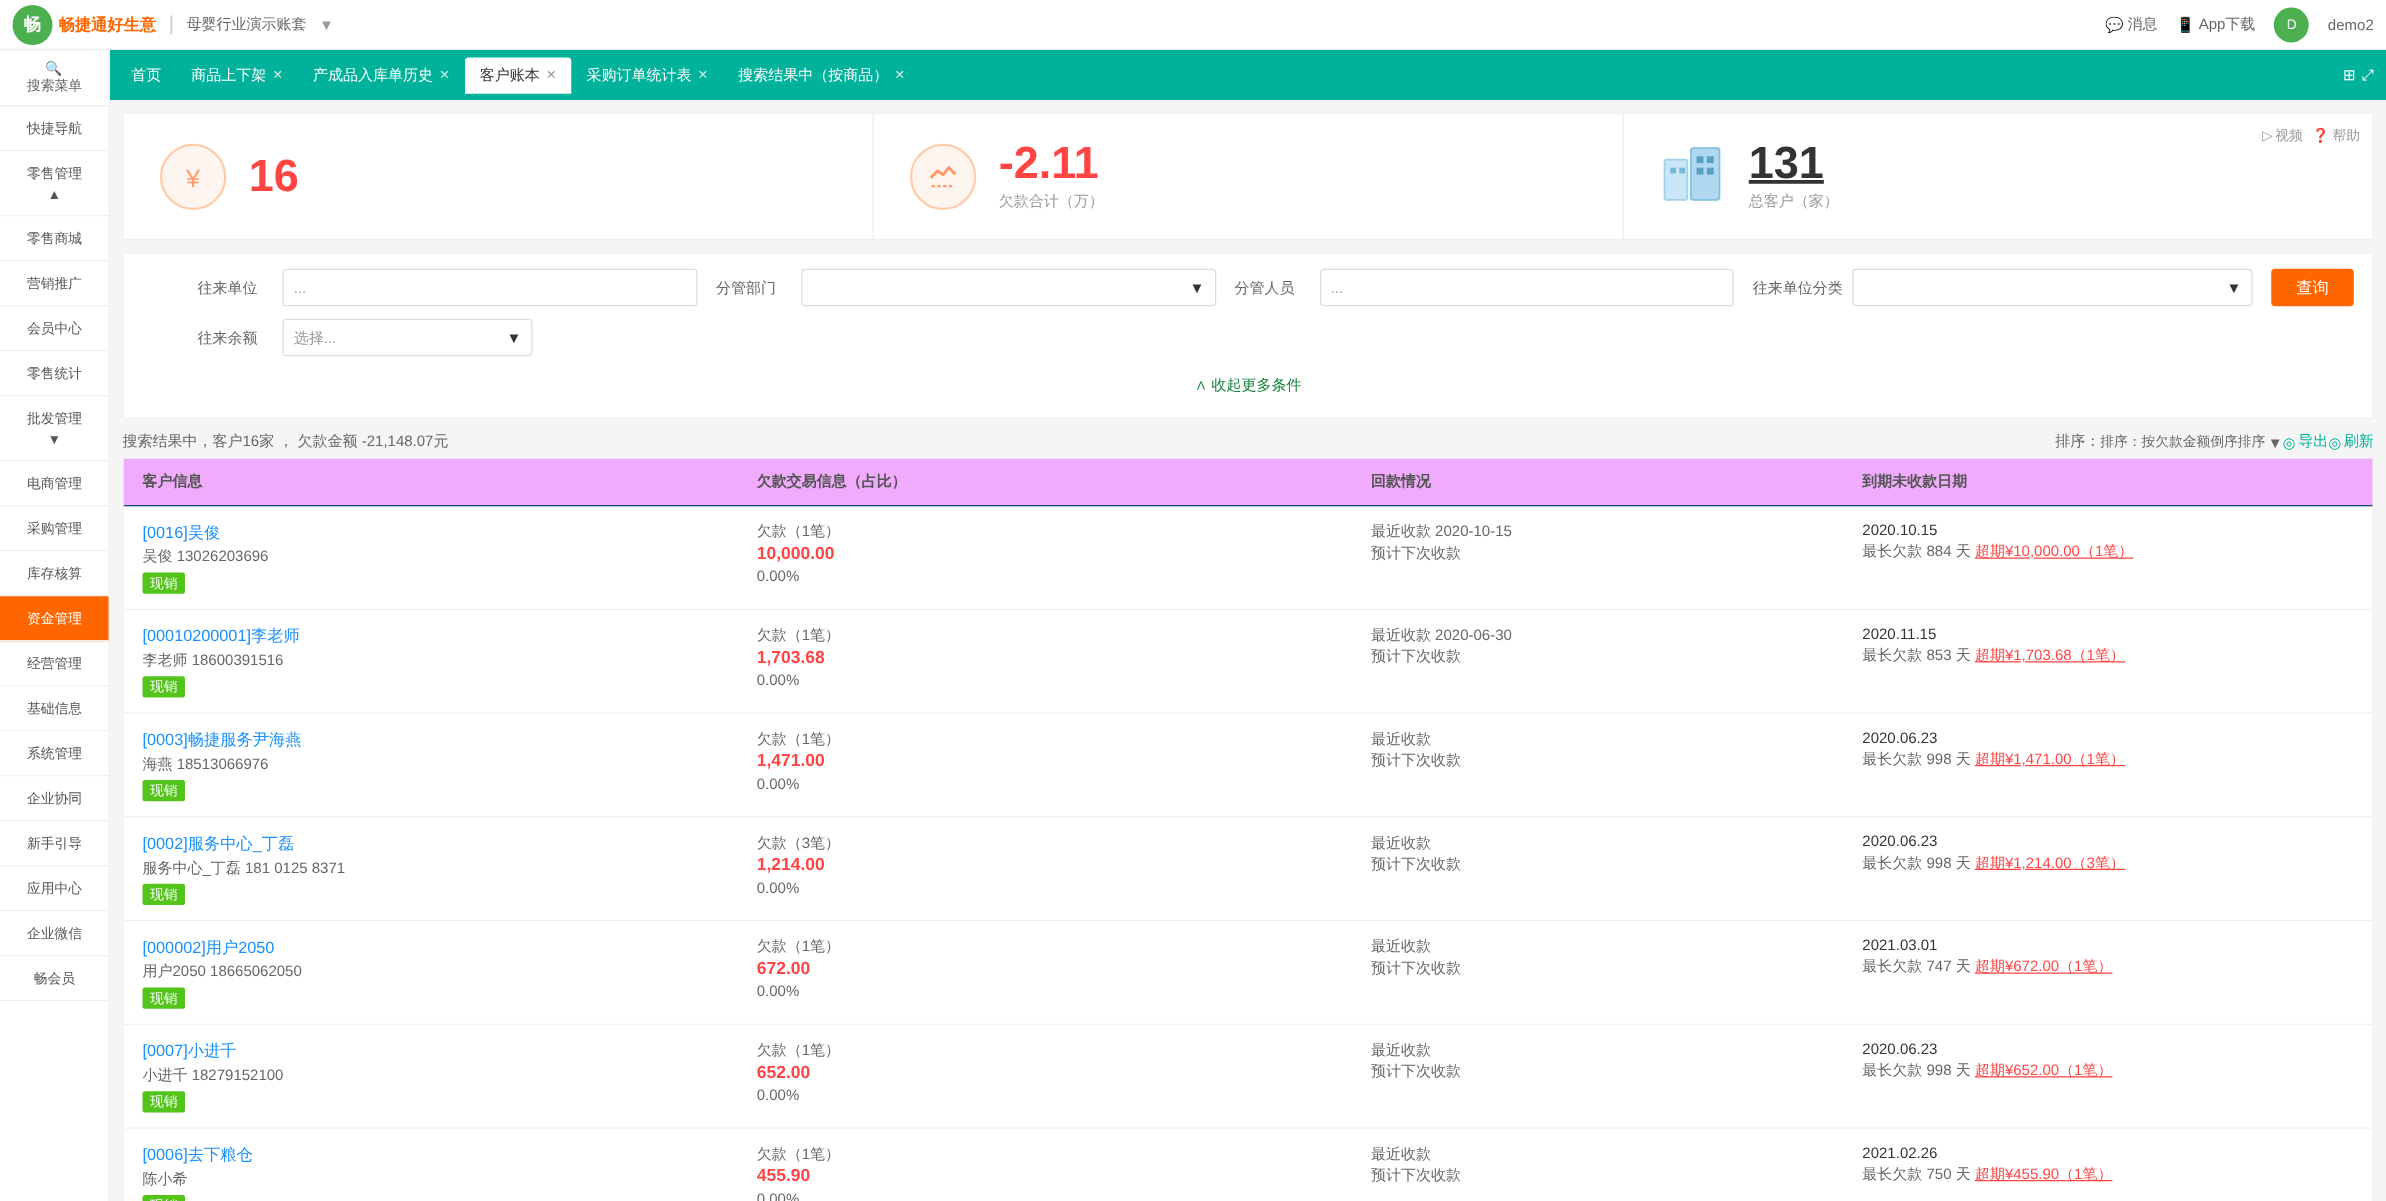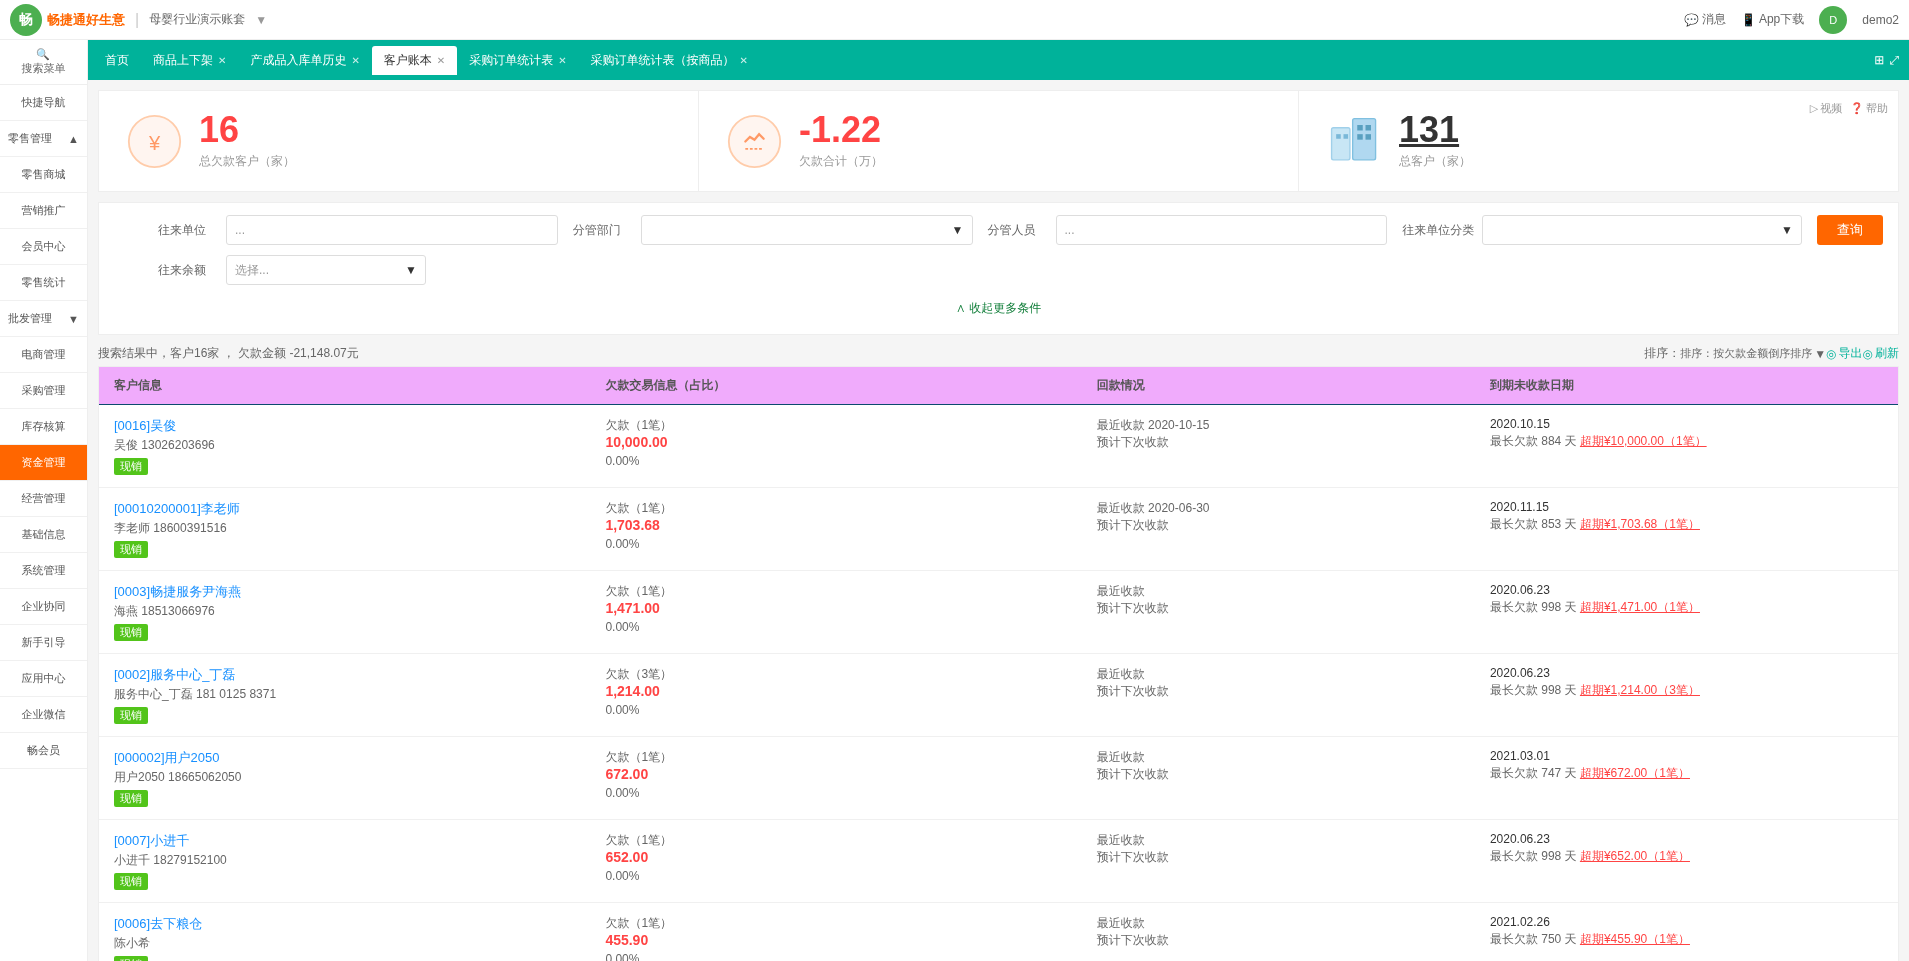--- a/index.html
+++ b/index.html
@@ -16,21 +16,21 @@
     .user-avatar { width: 28px; height: 28px; background: #4CAF50; border-radius: 50%; display: flex; align-items: center; justify-content: center; color: white; font-size: 11px; }
 
     
     .main-layout { display: flex; flex: 1; overflow: hidden; }
 
     
     .sidebar { width: 88px; background: #fff; border-right: 1px solid #eee; display: flex; flex-direction: column; overflow-y: auto; }
     .sidebar-search { padding: 8px 6px; color: #666; font-size: 11px; text-align: center; cursor: pointer; border-bottom: 1px solid #eee; }
     .sidebar-nav-item { padding: 10px 5px; text-align: center; cursor: pointer; font-size: 11px; color: #555; border-bottom: 1px solid #f0f0f0; }
     .sidebar-nav-item.active { background: #ff6600; color: white; }
-    .sidebar-nav-item.has-arrow { display: flex; align-items: center; justify-content: center; gap: 16px; }
+    .sidebar-nav-item.has-arrow { display: flex; align-items: center; justify-content: center; gap: 4px; flex-direction: column; }
 
     
     .content-area { flex: 1; display: flex; flex-direction: column; overflow: hidden; }
 
     
     .tab-bar { display: flex; background: #00b29a; align-items: center; height: 40px; padding: 0 5px; overflow-x: auto; }
     .tab-item { display: flex; align-items: center; gap: 5px; padding: 6px 12px; color: #fff; cursor: pointer; font-size: 12px; white-space: nowrap; border-radius: 3px 3px 0 0; }
     .tab-item.active { background: #fff; color: #333; }
     .tab-item .close-btn { font-size: 10px; color: rgba(255,255,255,0.8); cursor: pointer; }
     .tab-item.active .close-btn { color: #999; }
@@ -202,21 +202,21 @@
         </div>
         <div class="tab-item active">
           <span>客户账本</span>
           <span class="close-btn" style="color:#999;">✕</span>
         </div>
         <div class="tab-item">
           <span>采购订单统计表</span>
           <span class="close-btn">✕</span>
         </div>
         <div class="tab-item">
-          <span>采购订单统计表（按商品）</span>
+          <span>搜索结果中（按商品）</span>
           <span class="close-btn">✕</span>
         </div>
         <div class="tab-bar-actions">
           <span style="cursor:pointer;">⊞</span>
           <span style="cursor:pointer;">⤢</span>
         </div>
       </div>
 
       <div class="page-content">
 
@@ -224,34 +224,33 @@
 
           <div class="stat-card">
             <div class="stat-icon">
               <svg viewBox="0 0 60 60" fill="none" xmlns="http://www.w3.org/2000/svg">
                 <circle cx="30" cy="30" r="28" fill="#fff5f0" stroke="#ffccaa" stroke-width="2"></circle>
                 <text x="50%" y="55%" text-anchor="middle" fill="#ff9966" font-size="22" dominant-baseline="middle">¥</text>
               </svg>
             </div>
             <div class="stat-info">
               <div class="stat-number">16</div>
-              <div class="stat-label">总欠款客户（家）</div>
             </div>
           </div>
 
           <div class="stat-card">
             <div class="stat-icon">
               <svg viewBox="0 0 60 60" fill="none" xmlns="http://www.w3.org/2000/svg">
                 <circle cx="30" cy="30" r="28" fill="#fff5f0" stroke="#ffccaa" stroke-width="2"></circle>
                 <path d="M20 30 L25 25 L30 28 L35 22 L40 27" stroke="#ff9966" stroke-width="2.5" fill="none" stroke-linecap="round"></path>
                 <path d="M20 38 L40 38" stroke="#ff9966" stroke-width="2" stroke-dasharray="3,2"></path>
               </svg>
             </div>
             <div class="stat-info">
-              <div class="stat-number negative">-1.22</div>
+              <div class="stat-number negative">-2.11</div>
               <div class="stat-label">欠款合计（万）</div>
             </div>
           </div>
 
           <div class="stat-card">
             <div class="stat-icon">
               <svg viewBox="0 0 60 60" fill="none" xmlns="http://www.w3.org/2000/svg">
                 <rect x="5" y="15" width="20" height="35" rx="2" fill="#c8e6f5" stroke="#a0d0ea" stroke-width="1.5"></rect>
                 <rect x="28" y="5" width="25" height="45" rx="2" fill="#b0d8f0" stroke="#80c0e0" stroke-width="1.5"></rect>
                 <rect x="10" y="22" width="5" height="5" fill="#7ab8d8"></rect>

